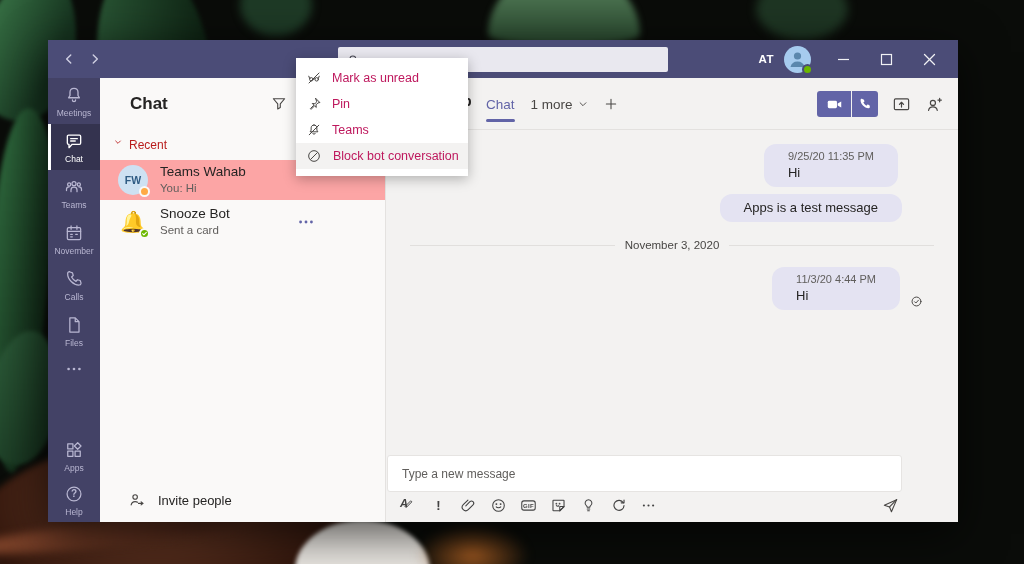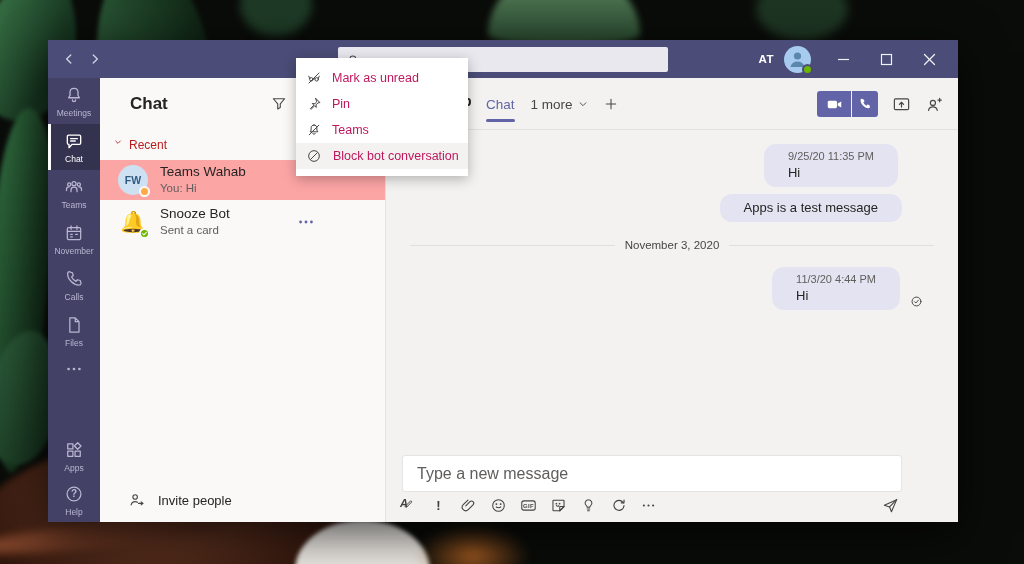--- a/index.html
+++ b/index.html
@@ -83,21 +83,21 @@
   .messages{position:absolute;left:0;right:0;top:52px;bottom:74px;display:flex;flex-direction:column;align-items:flex-end;padding-top:14px;overflow:hidden;}
   .bubble{background:#e4e3f2;border-radius:12px;padding:6px 24px 7px;font-size:13px;color:#252423;}
   .bubble .btime{font-size:11px;color:#605e5c;margin-bottom:3px;}
   .b1{margin-right:60px;}
   .b2{margin-right:56px;margin-top:7px;}
   .msg-divider{align-self:stretch;display:flex;align-items:center;margin:17px 24px 8px;color:#484644;font-size:11.5px;gap:10px;}
   .msg-divider .dline{flex:1;height:1px;background:#e1dfdd;}
   .b3wrap{position:relative;margin-right:58px;margin-top:8px;}
   .receipt{position:absolute;right:-23px;bottom:2px;width:13px;height:13px;color:#484644;}
   
-  .compose-input{position:absolute;left:16px;right:56px;bottom:30px;height:37px;background:#fff;border:1px solid #e6e4e2;border-radius:3px;font-size:16px;color:#252423;padding:0 14px;outline:none;font-family:"Liberation Sans",sans-serif;}
+  .compose-input{position:absolute;left:1px;right:56px;bottom:30px;height:37px;background:#fff;border:1px solid #e6e4e2;border-radius:3px;font-size:12px;color:#252423;padding:0 14px;outline:none;font-family:"Liberation Sans",sans-serif;}
   .compose-input::placeholder{color:#605e5c;}
   .compose-toolbar{position:absolute;left:14px;bottom:8px;display:flex;align-items:center;gap:13px;color:#424242;}
   .tic{width:17px;height:17px;cursor:pointer;position:relative;}
   .fmt-glyph{position:absolute;left:0;top:0;font-size:11px;font-weight:bold;font-style:italic;}
   .imp-glyph{font-size:13px;font-weight:bold;display:block;text-align:center;line-height:17px;}
   .gif-label{position:absolute;inset:0;display:flex;align-items:center;justify-content:center;font-size:6px;font-weight:bold;letter-spacing:.3px;}
   .send-btn{position:absolute;right:58px;bottom:7px;width:19px;height:19px;color:#484644;cursor:pointer;}
   
   .ctxmenu{position:absolute;left:248px;top:18px;width:172px;background:#fff;box-shadow:0 3px 12px rgba(0,0,0,.28);padding:7px 0;z-index:50;}
   .mi{height:26px;display:flex;align-items:center;padding-left:10px;gap:10px;font-size:12.5px;color:#be185d;cursor:pointer;}

